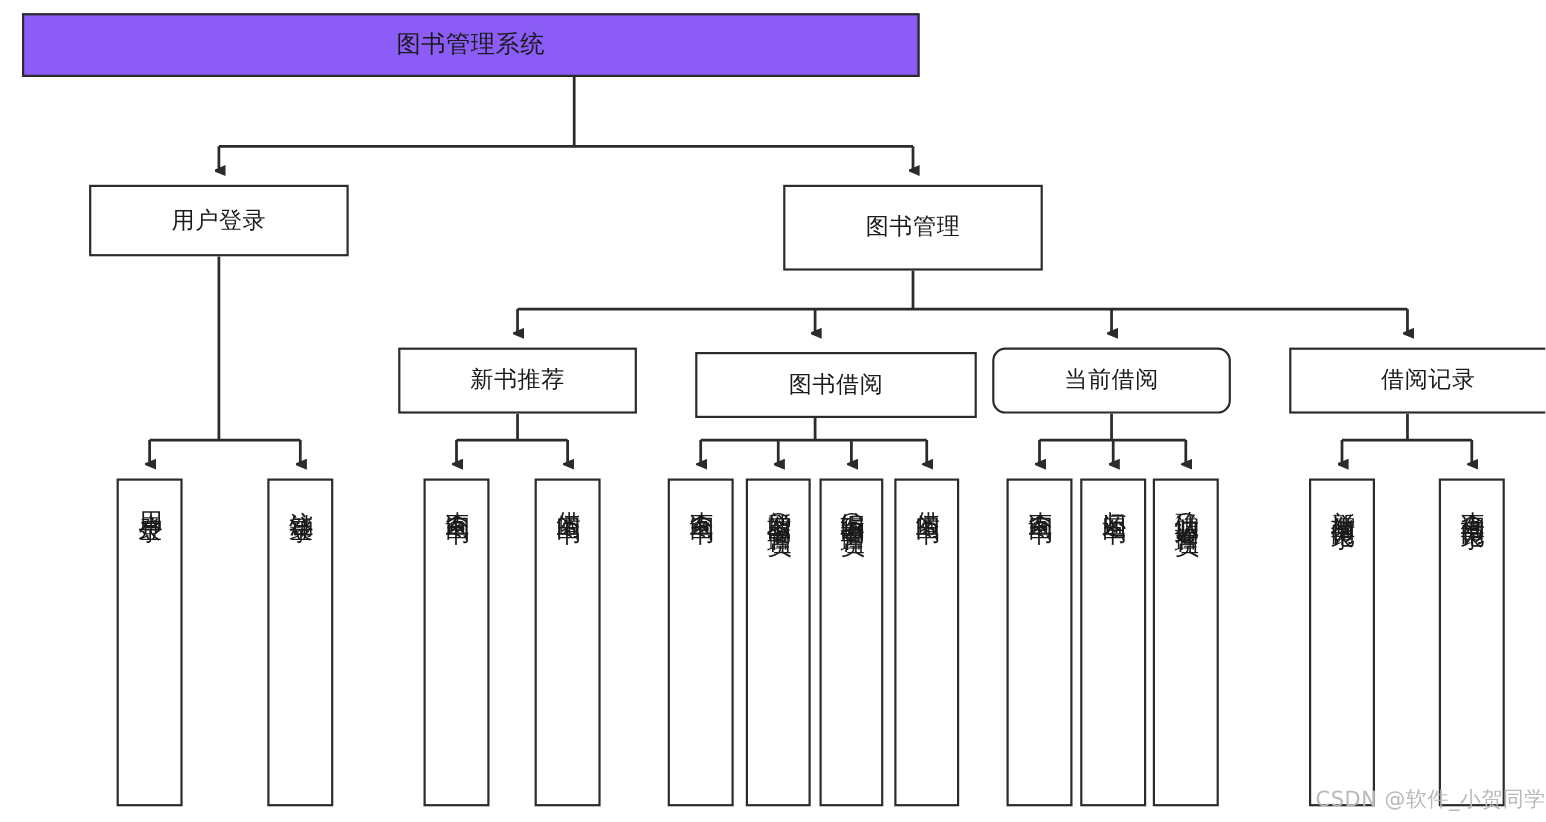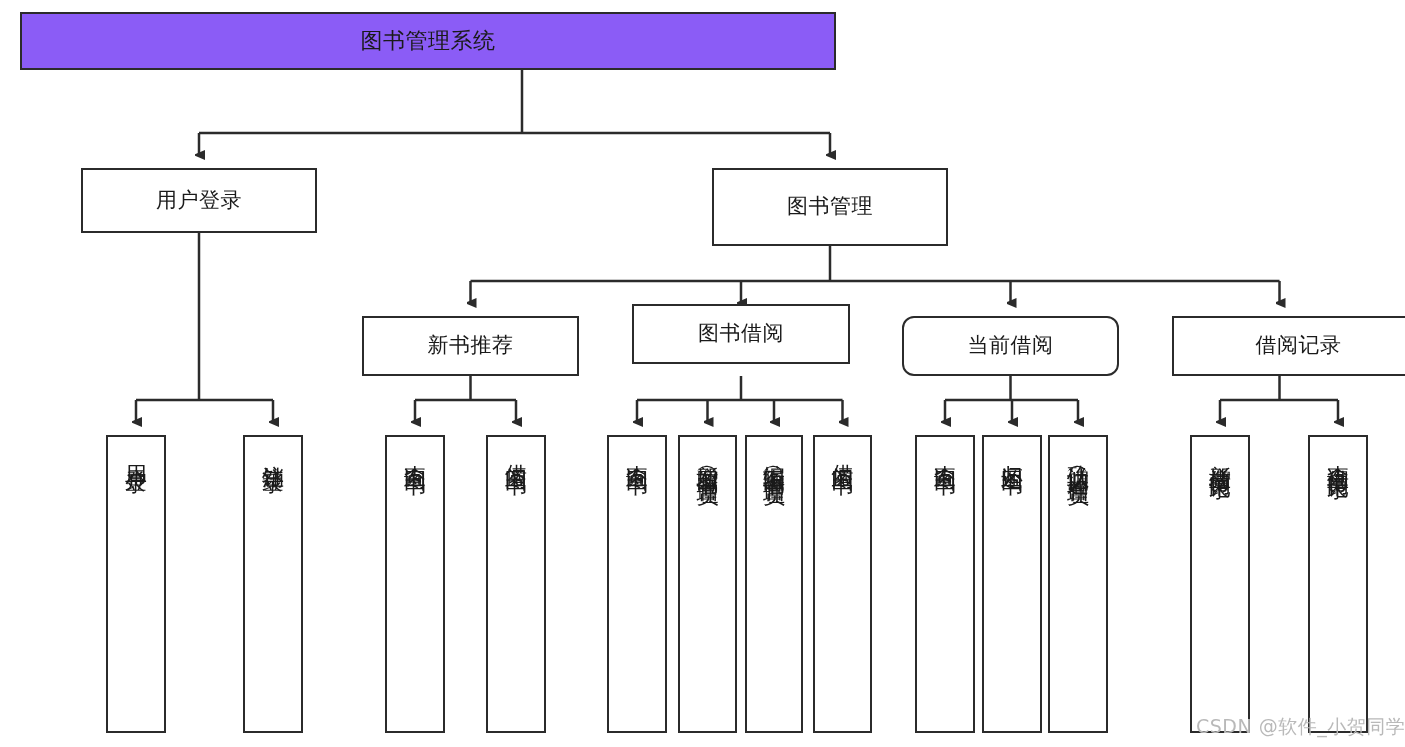--- a/index.html
+++ b/index.html
@@ -125,21 +125,21 @@
       </div>
       <div class="node h" style="left: 81px; top: 168px; width: 236px; height: 65px; border-color: rgb(43, 43, 43); background: rgb(255, 255, 255); color: rgb(26, 26, 26);">
         <span class="label">用户登录</span>
       </div>
       <div class="node h" style="left: 712px; top: 168px; width: 236px; height: 78px; border-color: rgb(43, 43, 43); background: rgb(255, 255, 255); color: rgb(26, 26, 26);">
         <span class="label">图书管理</span>
       </div>
       <div class="node h" style="left: 362px; top: 316px; width: 217px; height: 60px; border-color: rgb(43, 43, 43); background: rgb(255, 255, 255); color: rgb(26, 26, 26);">
         <span class="label">新书推荐</span>
       </div>
-      <div class="node h" style="left: 632px; top: 304px; width: 218px; height: 60px; border-color: rgb(43, 43, 43); background: rgb(255, 255, 255); color: rgb(26, 26, 26);">
+      <div class="node h" style="left: 632px; top: 320px; width: 256px; height: 60px; border-color: rgb(43, 43, 43); background: rgb(255, 255, 255); color: rgb(26, 26, 26);">
         <span class="label">图书借阅</span>
       </div>
       <div class="node h" style="left: 902px; top: 316px; width: 217px; height: 60px; border-color: rgb(43, 43, 43); background: rgb(255, 255, 255); color: rgb(26, 26, 26); border-radius: 12px;">
         <span class="label">当前借阅</span>
       </div>
       <div class="node h" style="left: 1172px; top: 316px; width: 253px; height: 60px; border-color: rgb(43, 43, 43); background: rgb(255, 255, 255); color: rgb(26, 26, 26);">
         <span class="label">借阅记录</span>
       </div>
       <div class="node v" style="left: 106px; top: 435px; width: 60px; height: 298px; border-color: rgb(43, 43, 43); background: rgb(255, 255, 255); color: rgb(26, 26, 26);">
         <span class="label">用户登录</span>

